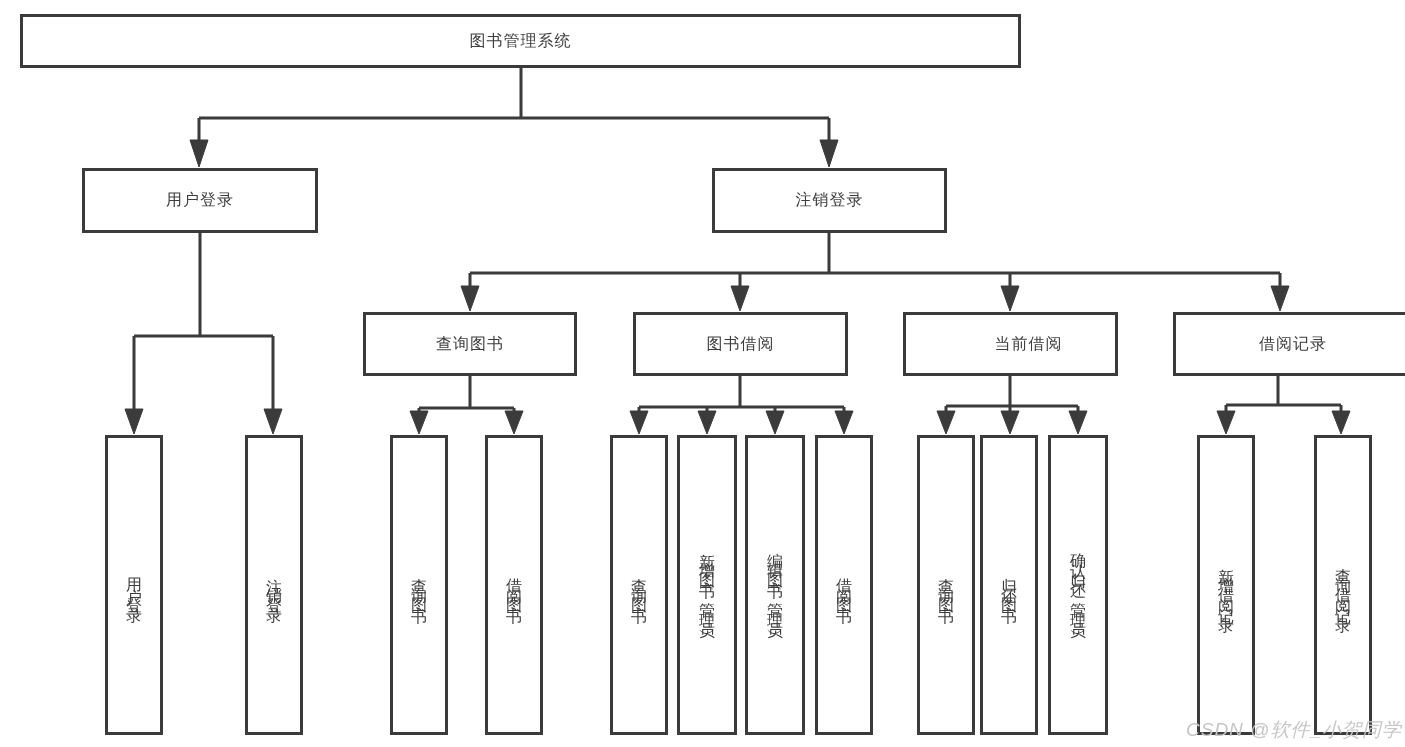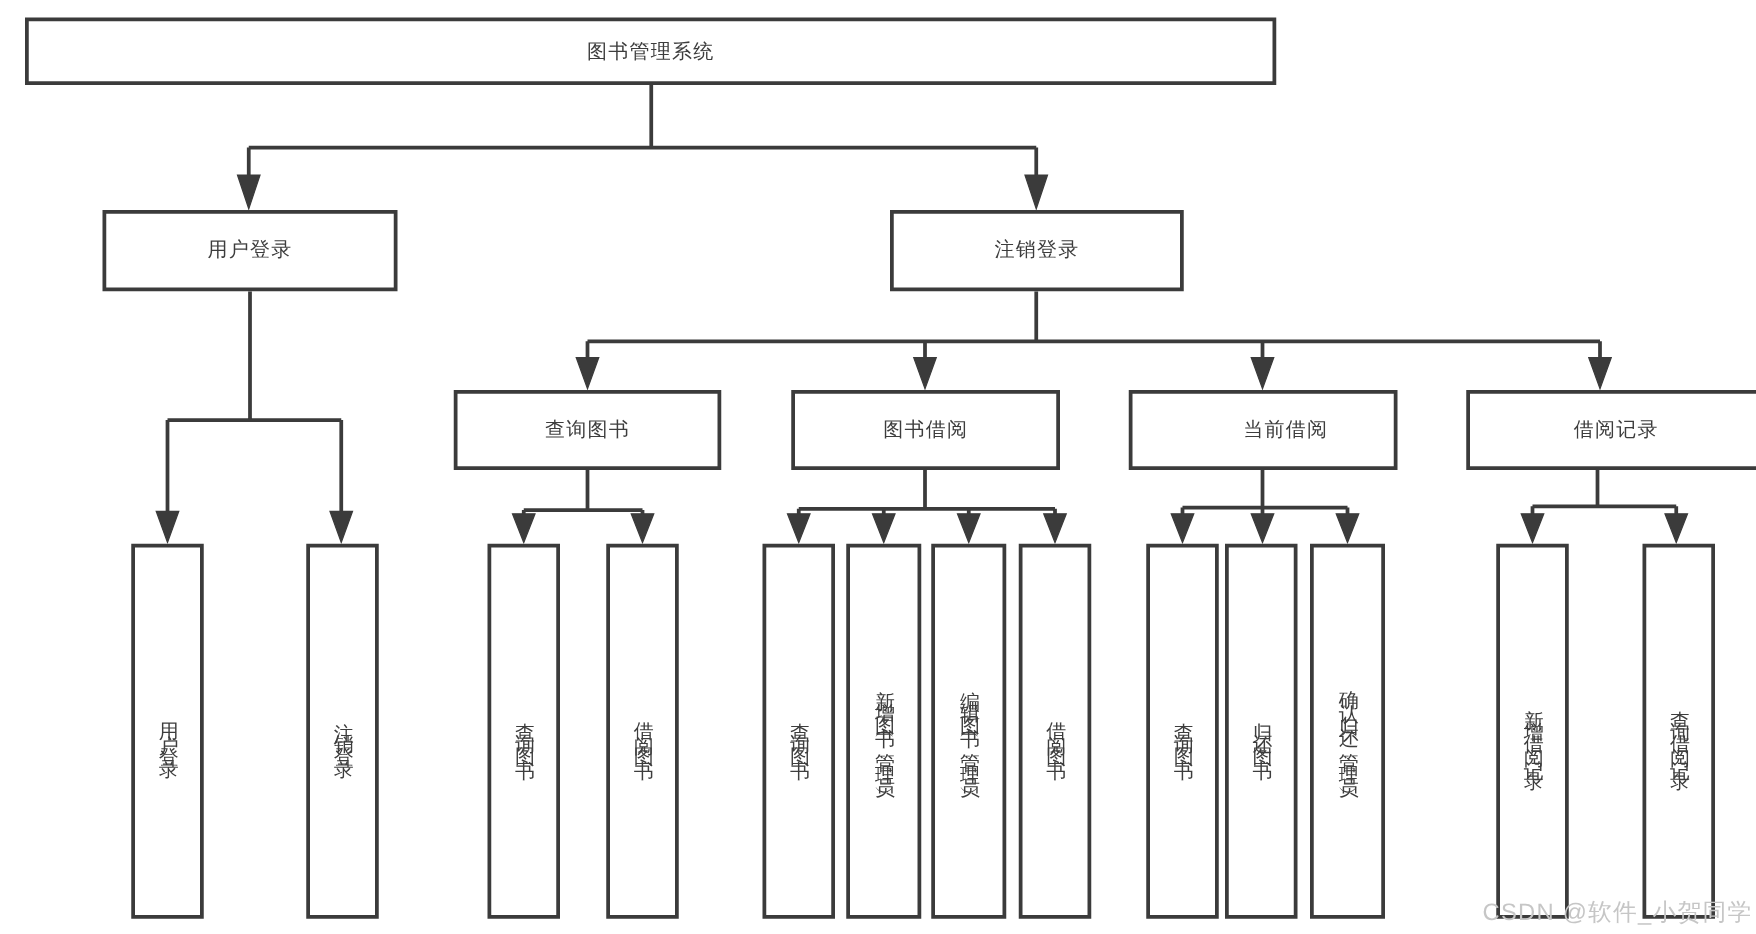--- a/index.html
+++ b/index.html
@@ -58,20 +58,21 @@
   }
   .watermark {
     position: absolute;
     left: 1186px;
     top: 717px;
     font-size: 19px;
     letter-spacing: 1px;
     color: var(--watermark);
     z-index: 5;
     white-space: nowrap;
+    font-style: italic;
   }
 </style>
 </head>
 <body>
 
 <div class="stage">
 
   <svg class="connectors" viewBox="0 0 1405 747" aria-hidden="true">
     <g>
       <path d="M521 68 V118 M199 118 H829 M199 118 V141 M829 118 V141"></path>

